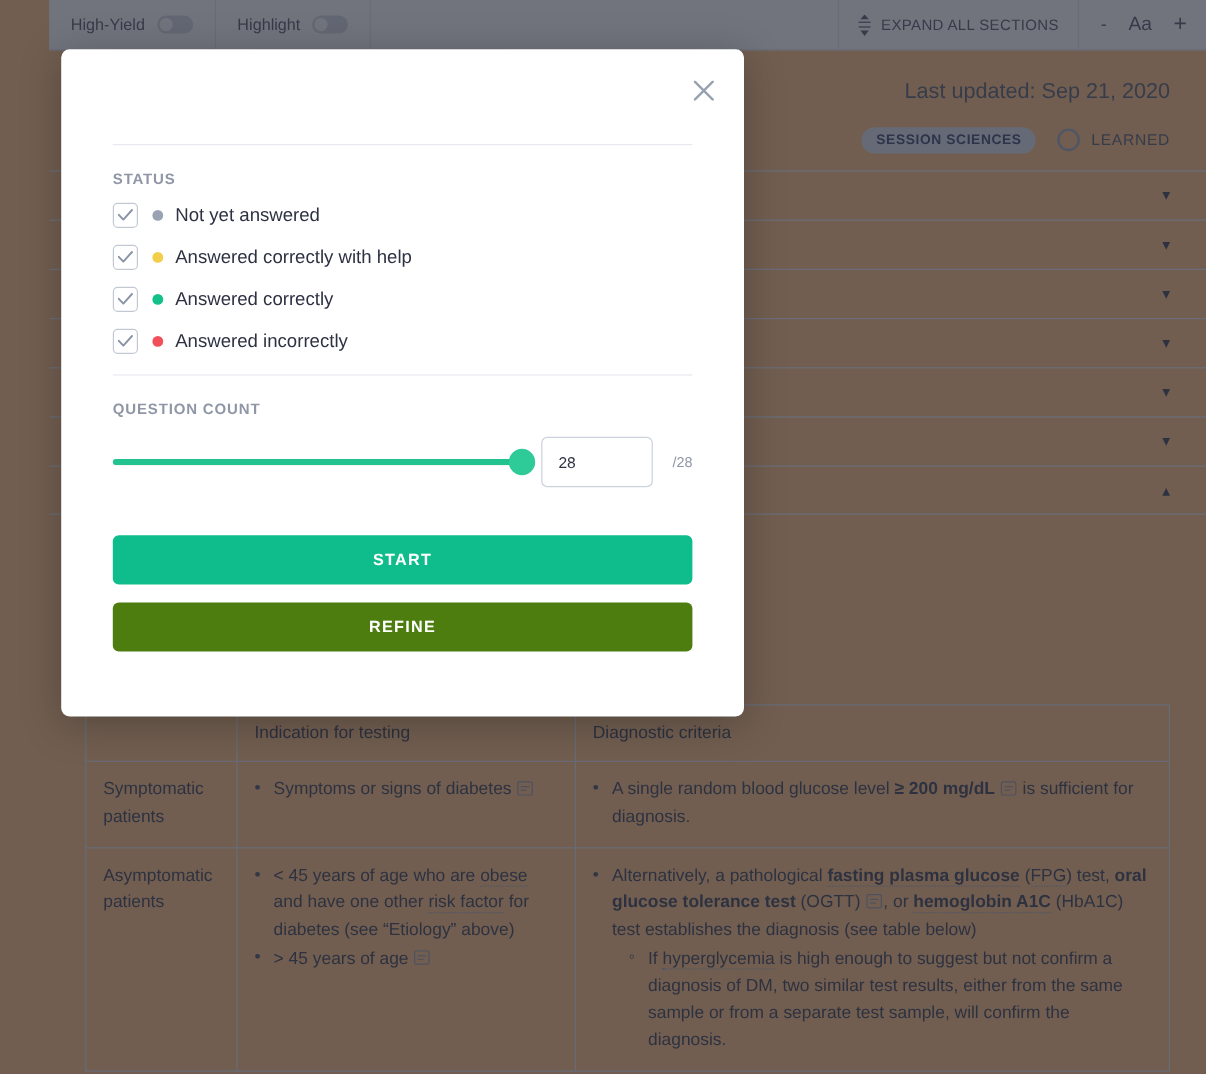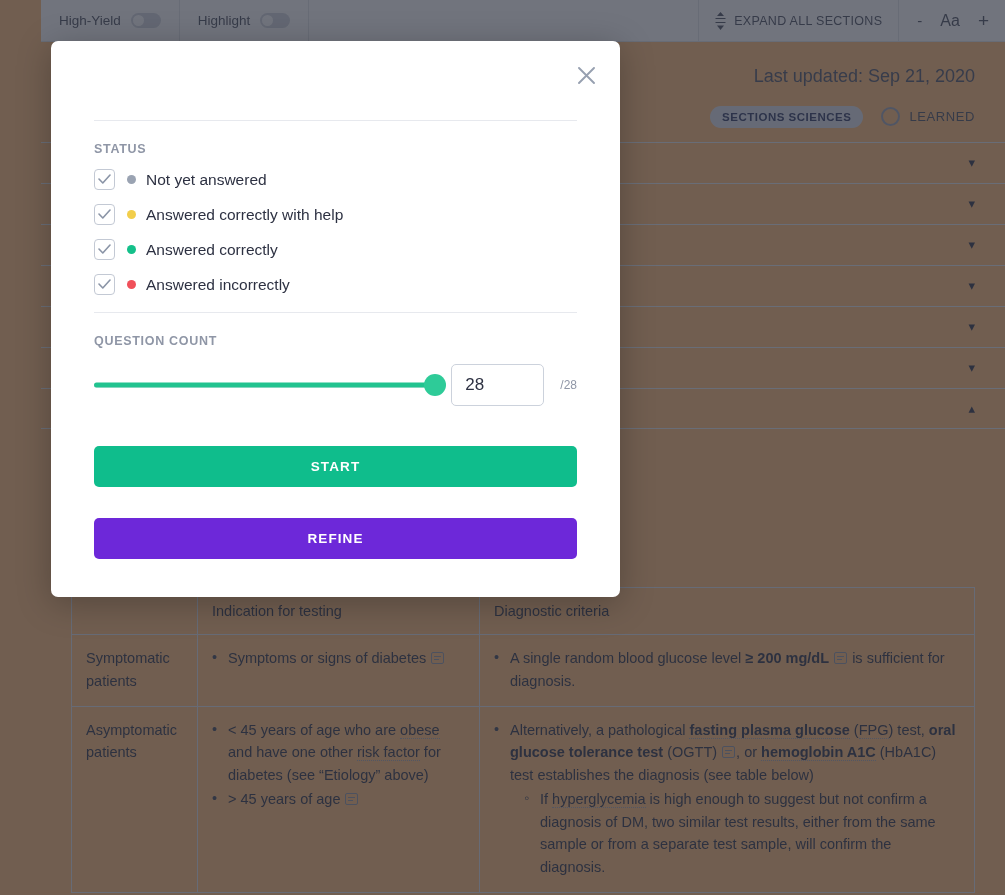--- a/index.html
+++ b/index.html
@@ -229,33 +229,33 @@
   .slider .fill {
     position: absolute; left: 0; top: 50%; transform: translateY(-50%);
     height: 5px; border-radius: 3px; background: #22c38f;
   }
   .slider .knob {
     position: absolute; top: 50%; transform: translate(-50%,-50%);
     width: 22px; height: 22px; border-radius: 50%; background: #2ecb98;
   }
   .qty {
     width: 93px; height: 42px; border: 1px solid #ccd2dc; border-radius: 5px;
-    font-size: 17px; color: #2d3142; padding: 0 13px;
+    font-size: 13px; color: #2d3142; padding: 0 13px;
     font-family: "Liberation Sans", sans-serif; background: #fff;
   }
   .qty-max { font-size: 12px; color: #8f96a6; }
 
   .btn {
     display: block; width: 100%; height: 41px;
     border: none; border-radius: 5px; cursor: pointer;
     color: #ffffff; font-size: 13.5px; font-weight: 700; letter-spacing: 1.1px;
     font-family: "Liberation Sans", sans-serif;
   }
   .btn-start { background: #0fbd8c; margin-top: 40px; }
-  .btn-refine { background: #6d28d9; margin-top: 31px; }
+  .btn-refine { background: #4d7c0f; margin-top: 15px; }
 </style>
 </head>
 <body>
 
 <div id="page-root">
 
   <div class="bg-layer">
 
     <div class="topbar">
       <div class="tb-group">
@@ -286,21 +286,21 @@
     <div class="article-head">
       <div class="art-title">Diabetes mellitus</div>
       <div class="last-upd">Last updated: Sep 21, 2020</div>
     </div>
 
     <div class="article-sub">
       <div class="play-btn">
         <span class="tri"></span>
       </div>
       <div class="sub-right">
-        <span class="pill">SECTIONS SCIENCES</span>
+        <span class="pill">SESSION SCIENCES</span>
         <span class="learned">
           <span class="circ"></span>
           <span class="lt">LEARNED</span>
         </span>
       </div>
     </div>
 
     <div>
       <div class="sec-row">
         <span>Summary</span>

